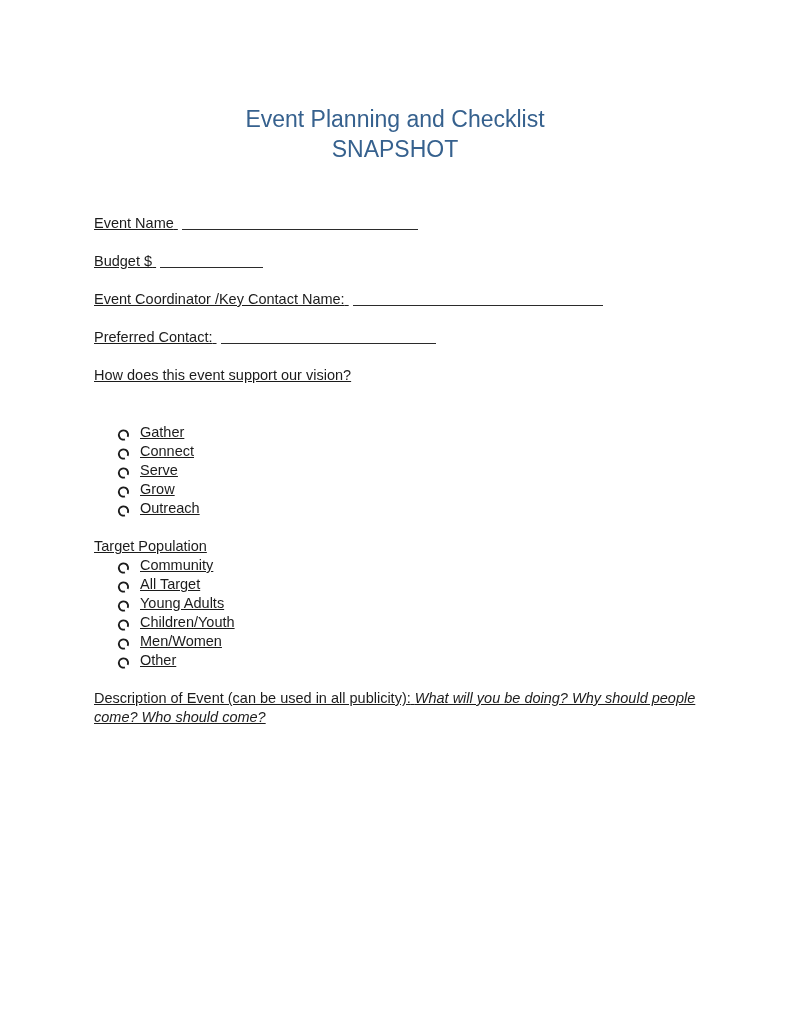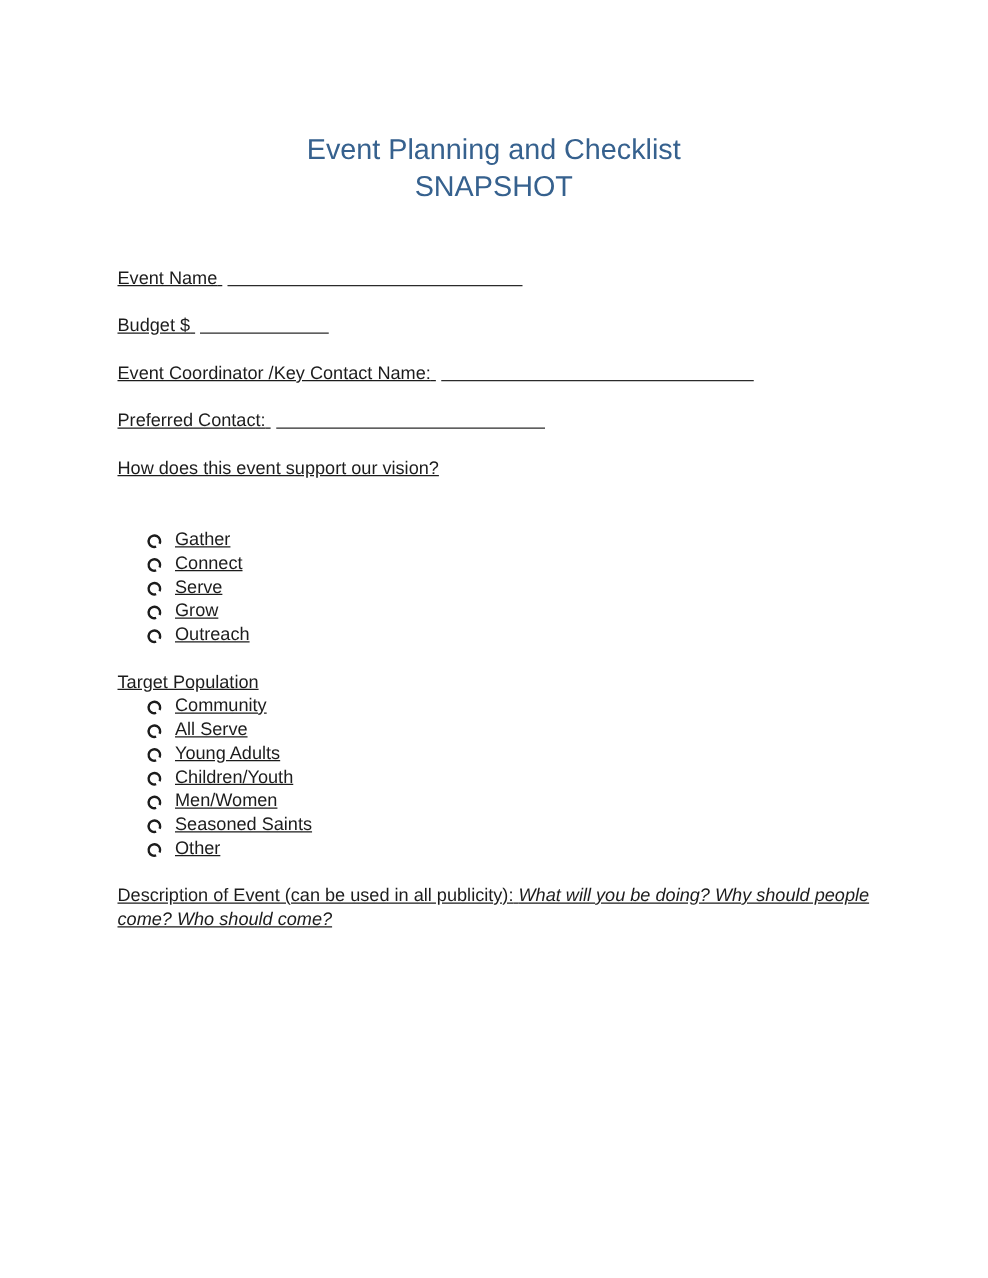--- a/index.html
+++ b/index.html
@@ -49,21 +49,21 @@
     margin: 0;
   }
   ul.options {
     list-style: none;
     margin: 0 0 19px 0;
     padding: 0 0 0 23px;
   }
   ul.options li {
     height: 19px;
     display: flex;
-    align-items: center;
+    align-items: flex-end;
   }
   .bullet-icon {
     width: 13px;
     height: 14px;
     margin-right: 10px;
     flex: 0 0 auto;
   }
   .description {
     margin: 19px 0 0 0;
     max-width: 604px;
@@ -144,21 +144,21 @@
       <li>
         <svg class="bullet-icon" viewBox="0 0 13 14">
             <circle cx="6.5" cy="7" r="4.6" fill="none" stroke="#1c1c1c" stroke-width="1.9" stroke-dasharray="24.5 4.4" transform="rotate(72 6.5 7)"></circle>
           </svg>
         <span>Community</span>
       </li>
       <li>
         <svg class="bullet-icon" viewBox="0 0 13 14">
             <circle cx="6.5" cy="7" r="4.6" fill="none" stroke="#1c1c1c" stroke-width="1.9" stroke-dasharray="24.5 4.4" transform="rotate(72 6.5 7)"></circle>
           </svg>
-        <span>All Serve</span>
+        <span>All Target</span>
       </li>
       <li>
         <svg class="bullet-icon" viewBox="0 0 13 14">
             <circle cx="6.5" cy="7" r="4.6" fill="none" stroke="#1c1c1c" stroke-width="1.9" stroke-dasharray="24.5 4.4" transform="rotate(72 6.5 7)"></circle>
           </svg>
         <span>Young Adults</span>
       </li>
       <li>
         <svg class="bullet-icon" viewBox="0 0 13 14">
             <circle cx="6.5" cy="7" r="4.6" fill="none" stroke="#1c1c1c" stroke-width="1.9" stroke-dasharray="24.5 4.4" transform="rotate(72 6.5 7)"></circle>
@@ -168,26 +168,20 @@
       <li>
         <svg class="bullet-icon" viewBox="0 0 13 14">
             <circle cx="6.5" cy="7" r="4.6" fill="none" stroke="#1c1c1c" stroke-width="1.9" stroke-dasharray="24.5 4.4" transform="rotate(72 6.5 7)"></circle>
           </svg>
         <span>Men/Women</span>
       </li>
       <li>
         <svg class="bullet-icon" viewBox="0 0 13 14">
             <circle cx="6.5" cy="7" r="4.6" fill="none" stroke="#1c1c1c" stroke-width="1.9" stroke-dasharray="24.5 4.4" transform="rotate(72 6.5 7)"></circle>
           </svg>
-        <span>Seasoned Saints</span>
-      </li>
-      <li>
-        <svg class="bullet-icon" viewBox="0 0 13 14">
-            <circle cx="6.5" cy="7" r="4.6" fill="none" stroke="#1c1c1c" stroke-width="1.9" stroke-dasharray="24.5 4.4" transform="rotate(72 6.5 7)"></circle>
-          </svg>
         <span>Other</span>
       </li>
     </ul>
 
     <p class="description">
       <span>Description of Event (can be used in all publicity):</span>
       <em>What will you be doing? Why should people come? Who should come?</em>
     </p>
 
   </div>

